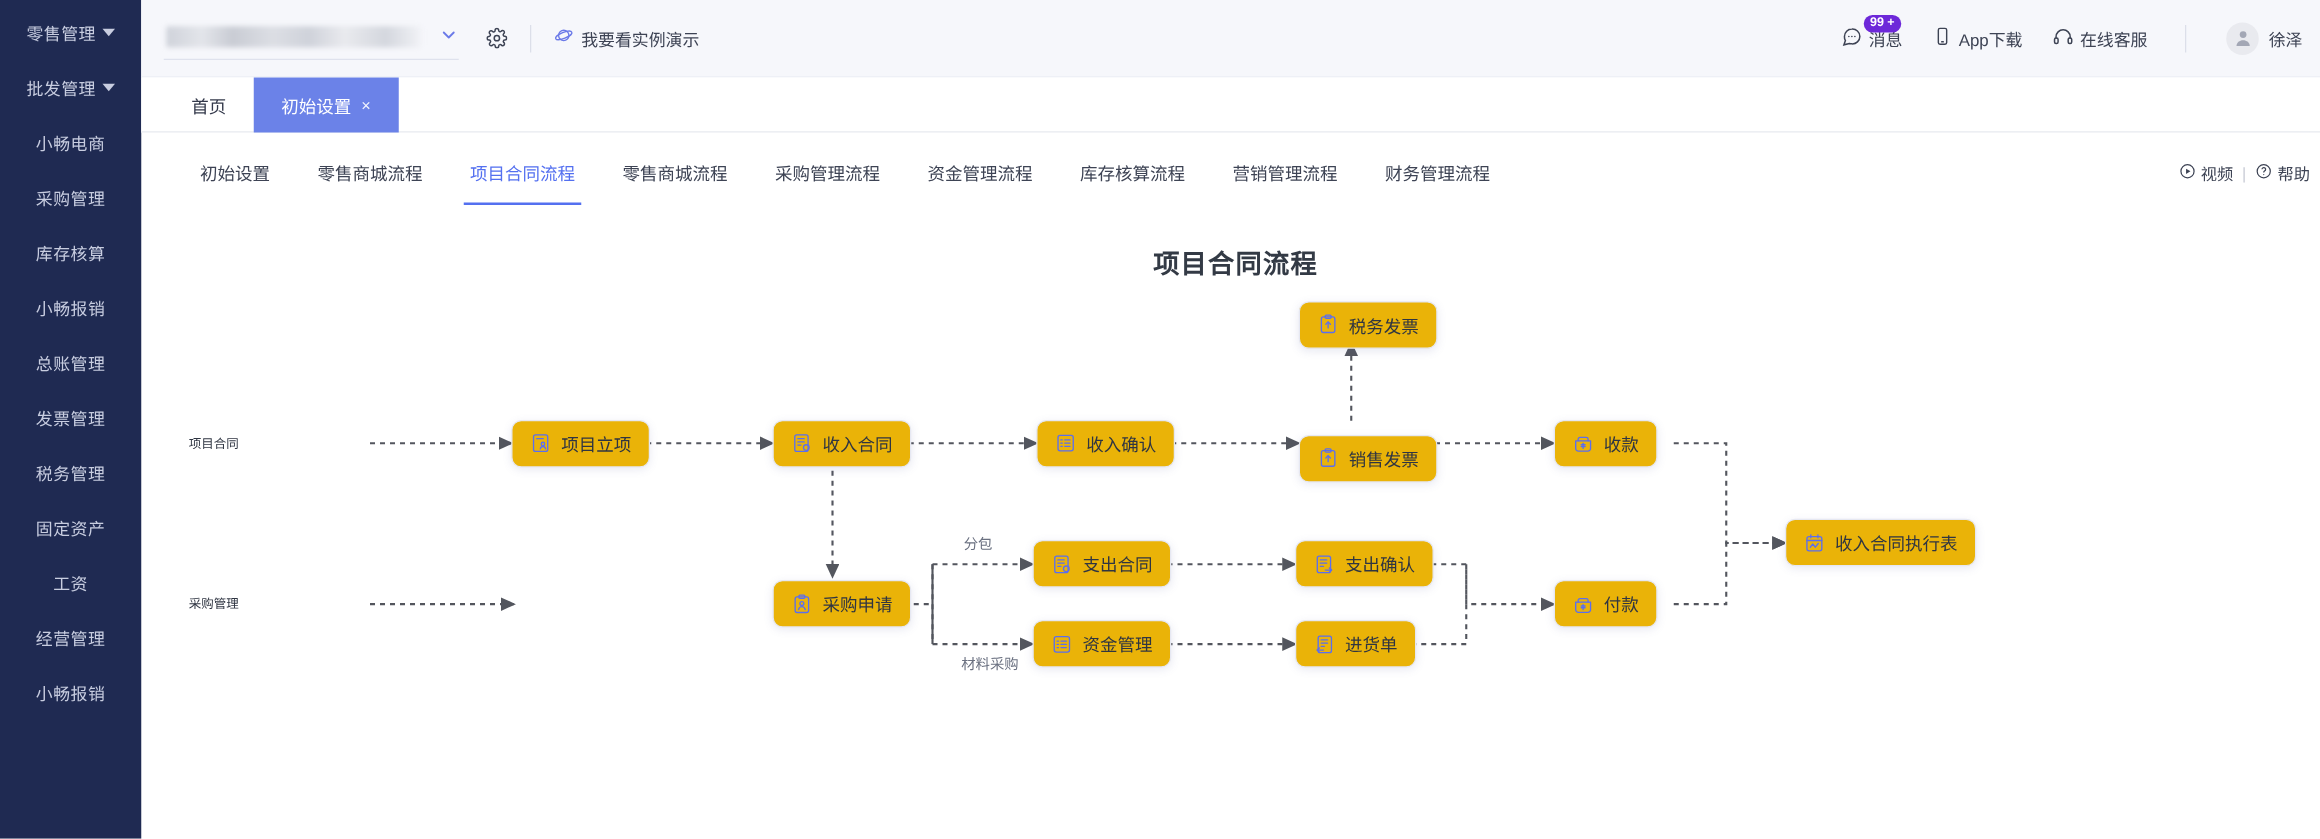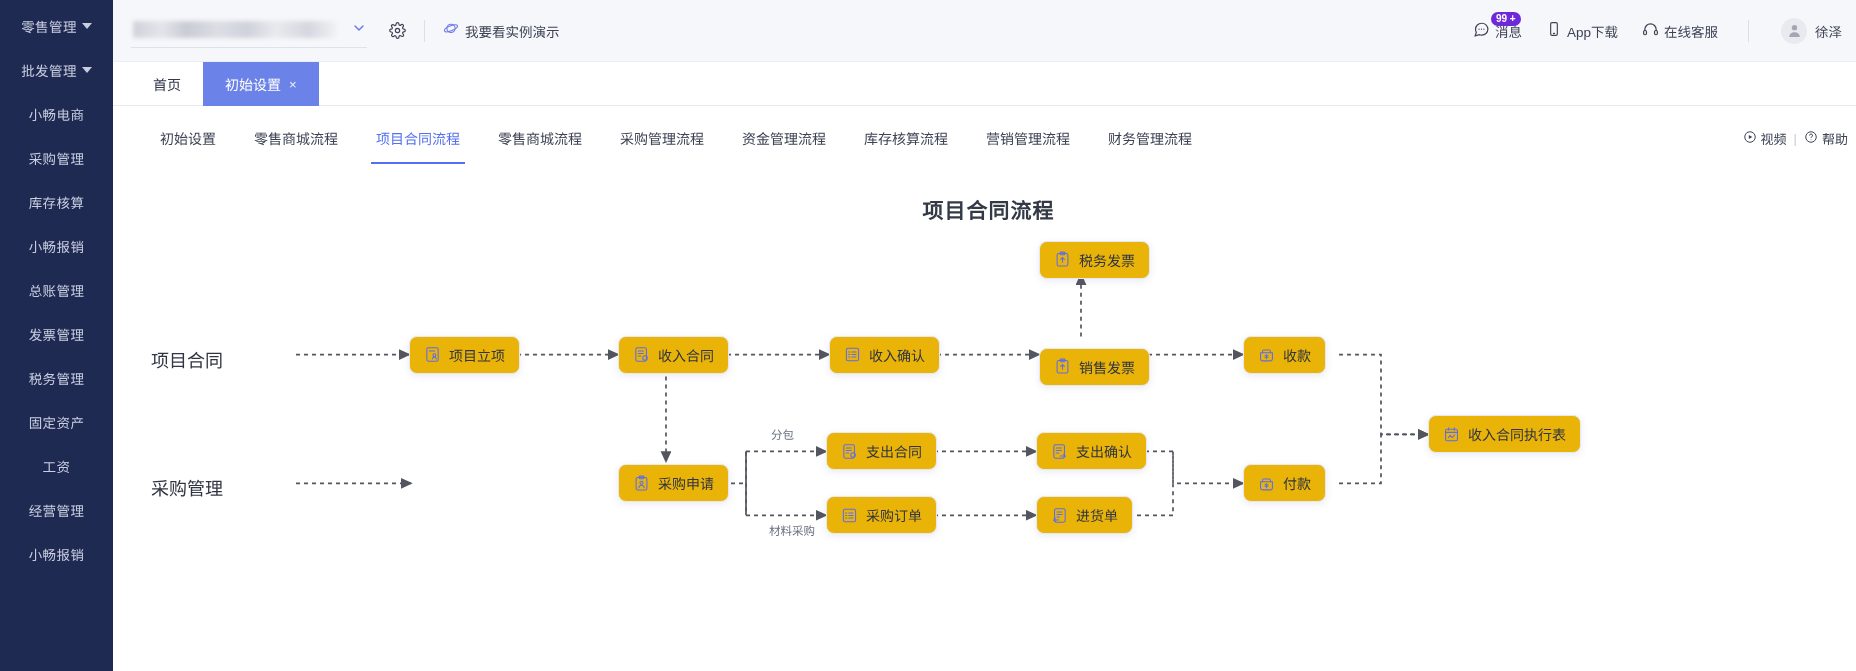--- a/index.html
+++ b/index.html
@@ -132,21 +132,21 @@
     position:absolute; height: 38px; background:#eab308;
     border:1px solid #e6e8f2; border-radius: 8px;
     box-shadow: 0 2px 7px rgba(90,100,160,.13);
     display:flex; align-items:center; gap:8px; padding: 0 14px;
     font-size: 14px; color:#2f3542; white-space:nowrap; cursor:pointer;
     pointer-events:auto;
   }
   .node .nicon { width:17px; height:17px; flex:0 0 17px; display:flex;
                  align-items:center; justify-content:center; }
   .rowlabel {
-    position:absolute; font-size: 18px; color:#2f3542; white-space:nowrap;
+    position:absolute; font-size: 10px; color:#2f3542; white-space:nowrap;
   }
   .edgelabel {
     position:absolute; font-size: 11.5px; color:#6a7080; white-space:nowrap;
   }
 </style>
 </head>
 <body>
 
 <div class="app">
 
@@ -477,21 +477,21 @@
               <svg width="17" height="17" viewBox="0 0 24 24" fill="none" stroke="#5a6ef0" stroke-width="1.5" stroke-linecap="round" stroke-linejoin="round">
                 <rect x="3.4" y="3.2" width="17.2" height="17.6" rx="2.4"></rect>
                 <line x1="11" y1="8.4" x2="17" y2="8.4"></line>
                 <line x1="11" y1="12" x2="17" y2="12"></line>
                 <line x1="11" y1="15.6" x2="17" y2="15.6"></line>
                 <line x1="6.6" y1="8.4" x2="8.2" y2="8.4"></line>
                 <line x1="6.6" y1="12" x2="8.2" y2="12"></line>
                 <line x1="6.6" y1="15.6" x2="8.2" y2="15.6"></line>
               </svg>
             </span>
-            <span>采购订单</span>
+            <span>资金管理</span>
           </div>
           <div class="node" style="left: 52.7378%; top: calc(60.7143% - 19px);">
             <span class="nicon">
               <svg width="17" height="17" viewBox="0 0 24 24" fill="none" stroke="#5a6ef0" stroke-width="1.5" stroke-linecap="round" stroke-linejoin="round">
                 <rect x="4" y="2.6" width="15" height="18.8" rx="2.2"></rect>
                 <line x1="7.4" y1="7" x2="14.6" y2="7"></line>
                 <line x1="7.4" y1="10.6" x2="14.6" y2="10.6"></line>
                 <line x1="7.4" y1="14.2" x2="11" y2="14.2"></line>
                 <line x1="13" y1="18.4" x2="20" y2="18.4"></line>
                 <polyline points="17.6,16 20.2,18.4 17.6,20.8"></polyline>

